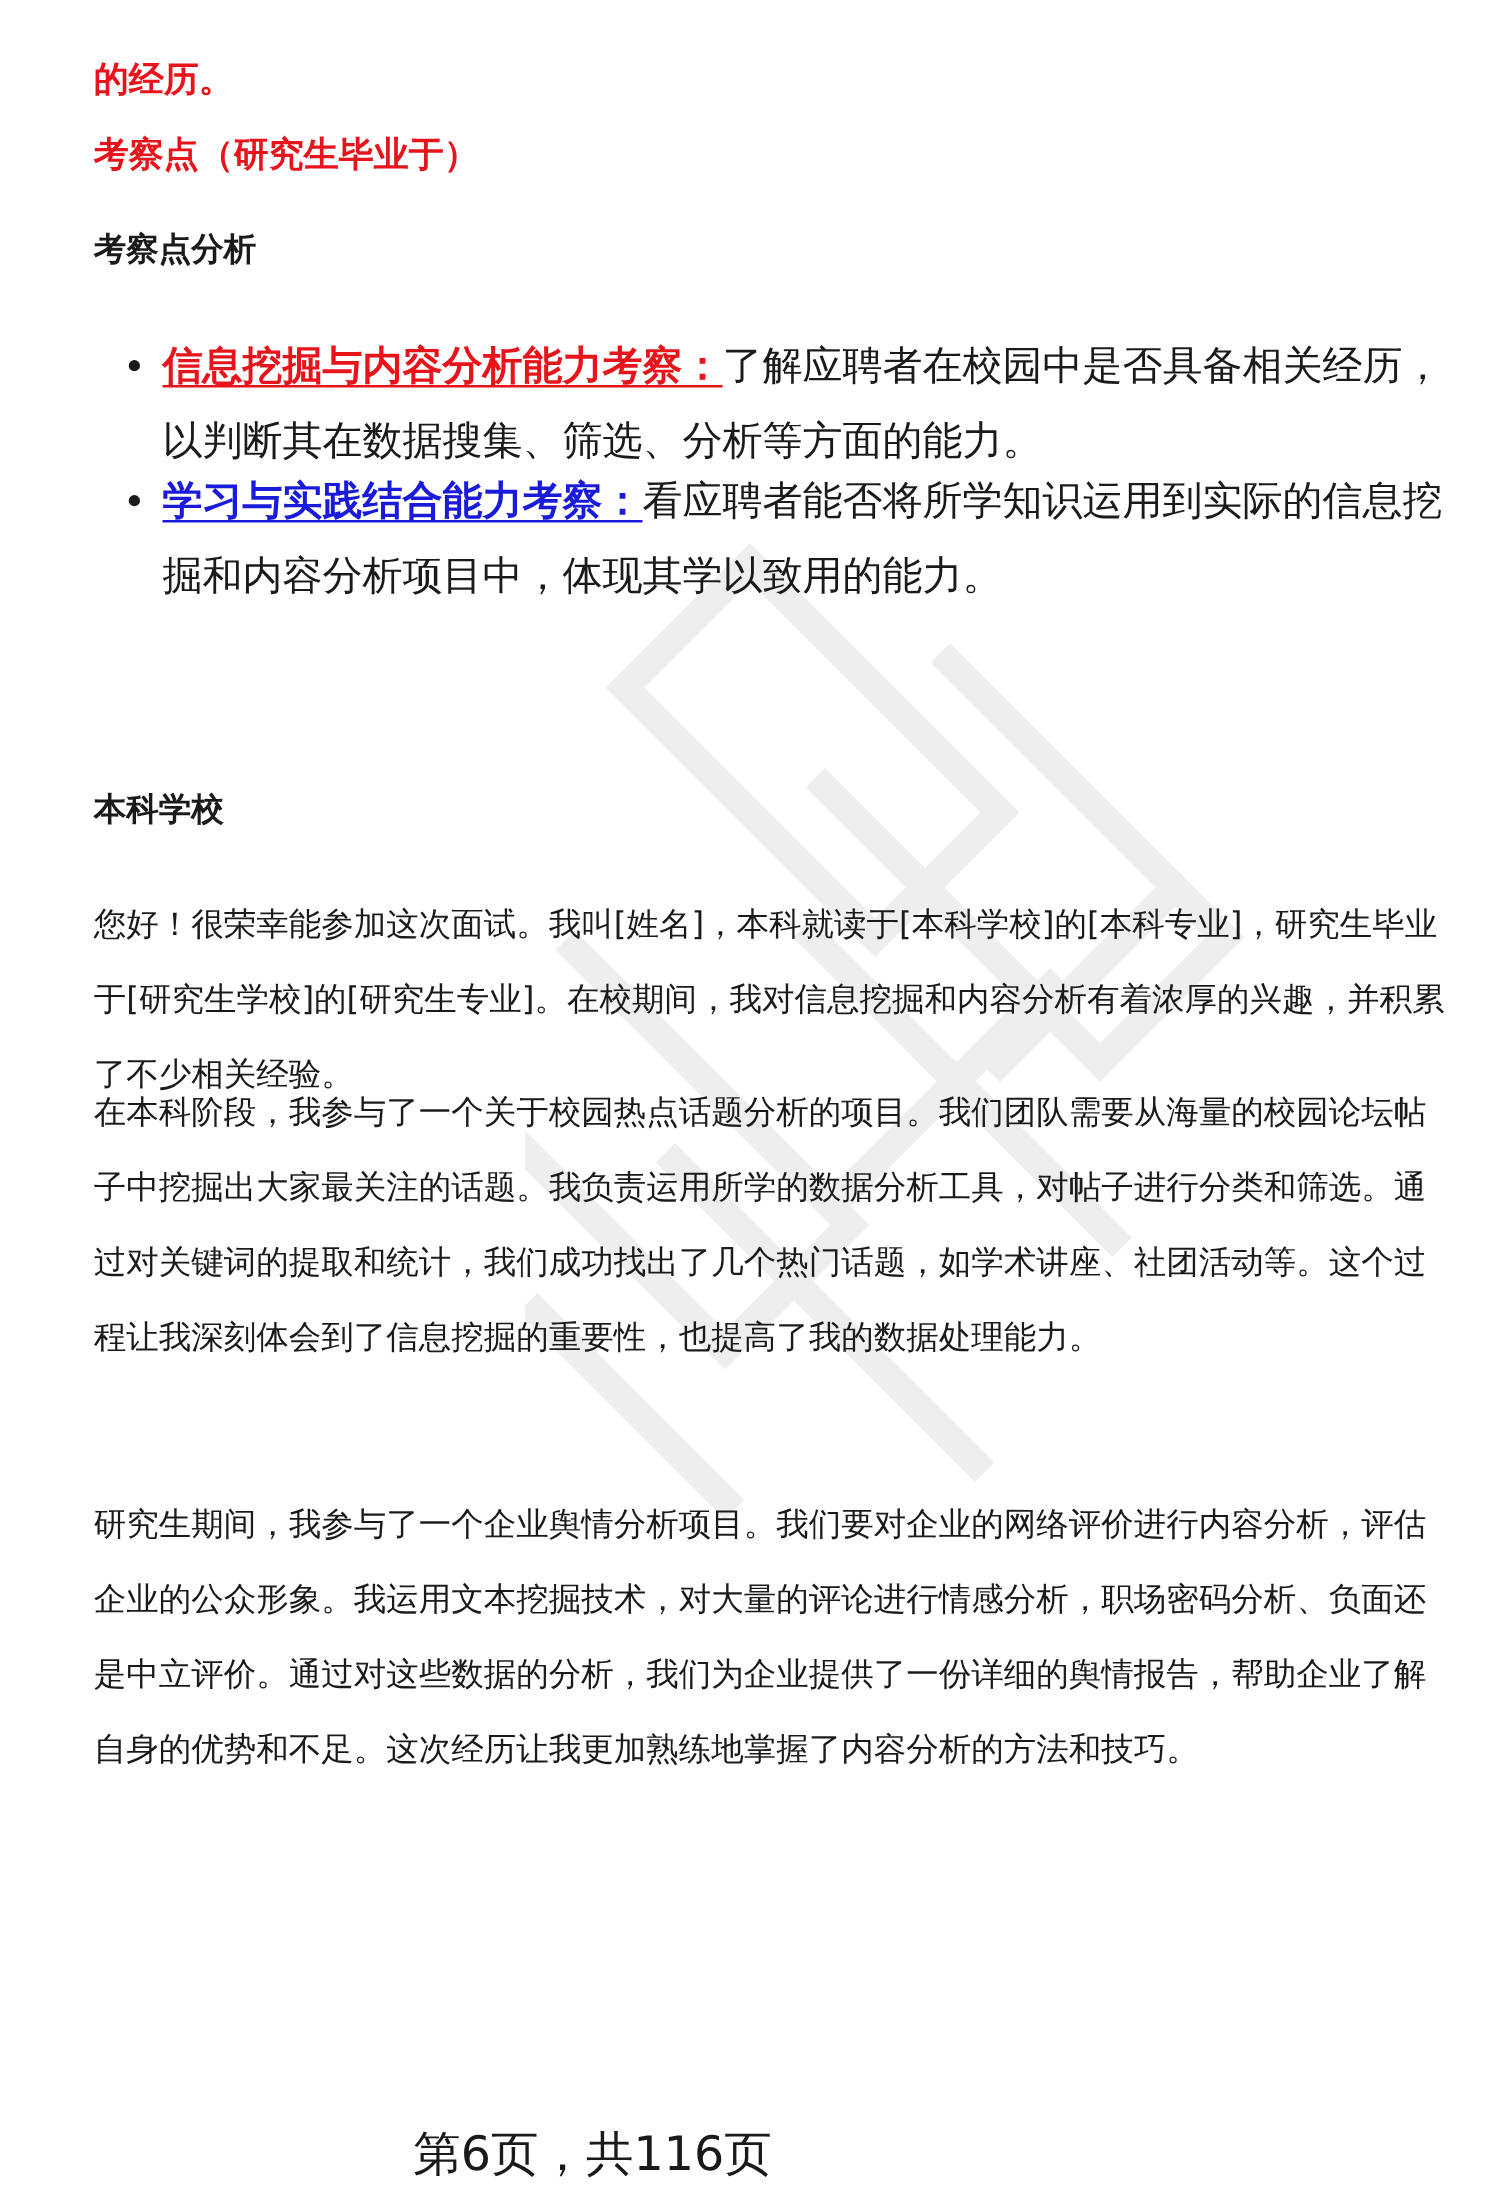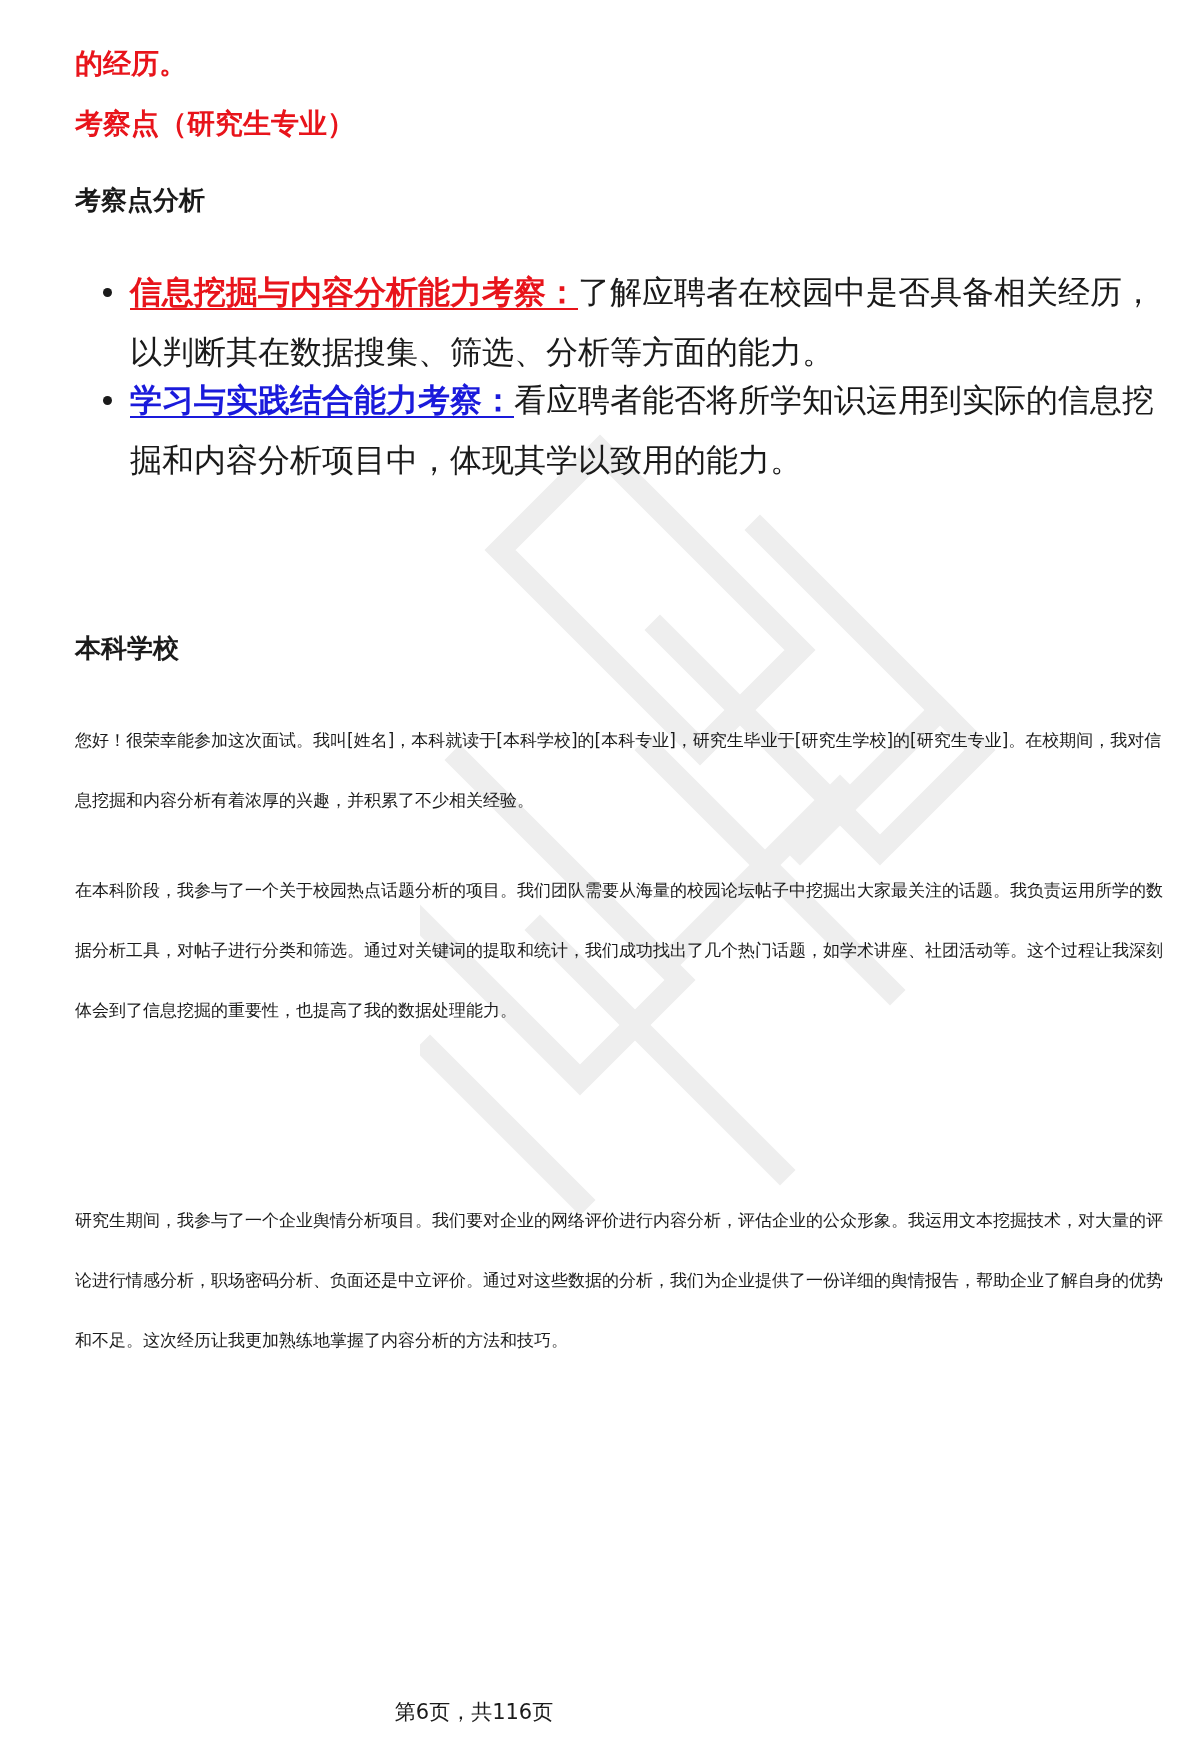--- a/index.html
+++ b/index.html
@@ -78,32 +78,32 @@
       text-underline-offset: 5px;
       text-decoration-thickness: 2px;
     }
     .label.red { color: #e8141b; text-decoration-color: #e8141b; }
     .label.blue { color: #1a1adb; text-decoration-color: #1a1adb; }
     .label.green { color: #1d8a1d; text-decoration-color: #1d8a1d; }
     .para {
       position: absolute;
       left: 0;
       width: 1090px;
-      font-size: 17px;
+      font-size: 26px;
       line-height: 60px;
       margin: 0;
       color: #1a1a1a;
     }
     .footer {
       position: absolute;
       left: 0;
       width: 948px;
       top: 1698px;
       text-align: center;
-      font-size: 21px;
+      font-size: 38px;
       color: #1a1a1a;
       z-index: 1;
     }
   </style>
 </head>
 <body>
 
 <svg class="watermark" viewBox="0 0 620 820" xmlns="http://www.w3.org/2000/svg">
   <g fill="none" stroke="#eeeeee" stroke-width="22" stroke-linecap="square">
     <path d="M180 20 L380 220 L280 320 L80 120 Z"></path>
@@ -114,21 +114,21 @@
     <path d="M380 420 L520 280"></path>
     <path d="M10 620 L160 770"></path>
     <path d="M260 520 L420 360"></path>
   </g>
 </svg>
 
 <div class="page">
 
   <div class="red-line" style="top:44px;">的经历。</div>
 
-  <div class="red-line" style="top:104px;">考察点（研究生专业）</div>
+  <div class="red-line" style="top:104px;">考察点（研究生毕业于）</div>
 
   <div class="h2" style="top:178px;">考察点分析</div>
 
   <ul class="bullets" style="top:262px;">
     <li class="bullet" style="height:108px;">
       <span class="dot"></span>
       <span class="label red">信息挖掘与内容分析能力考察：</span><span>了解应聘者在校园中是否具备相关经历，以判断其在数据搜集、筛选、分析等方面的能力。</span>
     </li>
     <li class="bullet" style="height:108px;">
       <span class="dot"></span>

